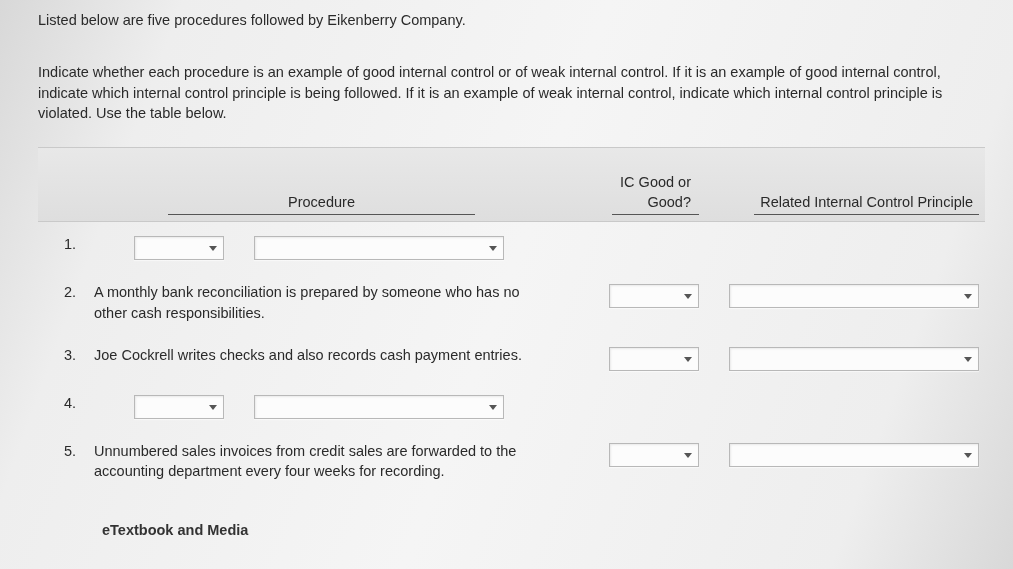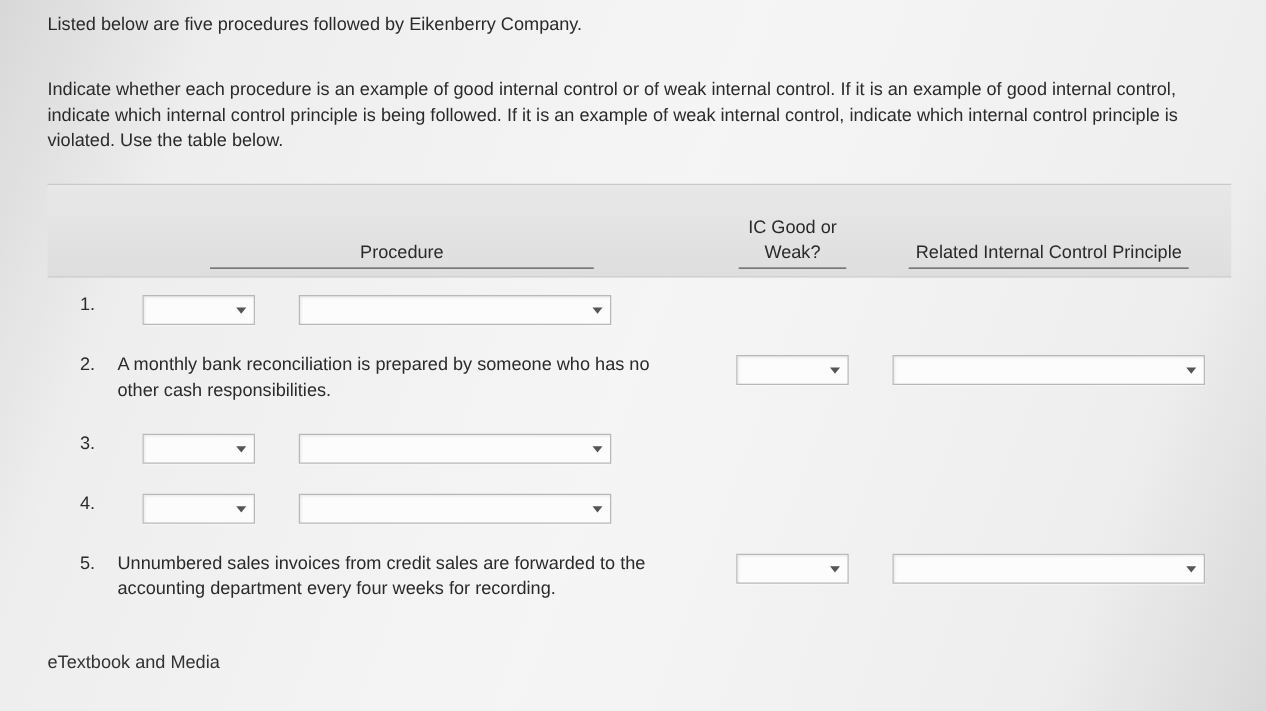--- a/index.html
+++ b/index.html
@@ -106,44 +106,47 @@
       top: 50%;
       margin-top: -2px;
       width: 0;
       height: 0;
       border-left: 4px solid transparent;
       border-right: 4px solid transparent;
       border-top: 5px solid #555;
     }
     .col-ic, .col-princ {
       padding-top: 2px;
+      text-align: right;
     }
     .footer-link {
       margin-top: 28px;
+      margin-left: 64px;
       color: #333;
+      font-weight: bold;
     }
   </style>
 </head>
 <body>
 
 <div class="intro-line">Listed below are five procedures followed by Eikenberry Company.</div>
 
 <div class="instructions">Indicate whether each procedure is an example of good internal control or of weak internal control. If it is an example of good internal control, indicate which internal control principle is being followed. If it is an example of weak internal control, indicate which internal control principle is violated. Use the table below.</div>
 
 <div class="table-wrap">
 
   <div class="header-row">
     <div class="col-num"></div>
     <div class="col-proc">
       <span class="hdr-label">Procedure</span>
     </div>
     <div class="col-ic">
       <span class="hdr-label">
         <span>IC Good or</span><br>
-        <span>Weak?</span>
+        <span>Good?</span>
       </span>
     </div>
     <div class="col-princ">
       <span class="hdr-label">Related Internal Control Principle</span>
     </div>
   </div>
 
   <div class="data-row">
     <div class="col-num num">1.</div>
     <div class="col-ic"><span class="select-box select-ic"></span></div>
@@ -152,20 +155,21 @@
 
   <div class="data-row">
     <div class="col-num num">2.</div>
     <div class="col-proc">A monthly bank reconciliation is prepared by someone who has no other cash responsibilities.</div>
     <div class="col-ic"><span class="select-box select-ic"></span></div>
     <div class="col-princ"><span class="select-box select-princ"></span></div>
   </div>
 
   <div class="data-row">
     <div class="col-num num">3.</div>
+    <div class="col-proc">Joe Cockrell writes checks and also records cash payment entries.</div>
     <div class="col-ic"><span class="select-box select-ic"></span></div>
     <div class="col-princ"><span class="select-box select-princ"></span></div>
   </div>
 
   <div class="data-row">
     <div class="col-num num">4.</div>
     <div class="col-ic"><span class="select-box select-ic"></span></div>
     <div class="col-princ"><span class="select-box select-princ"></span></div>
   </div>
 

